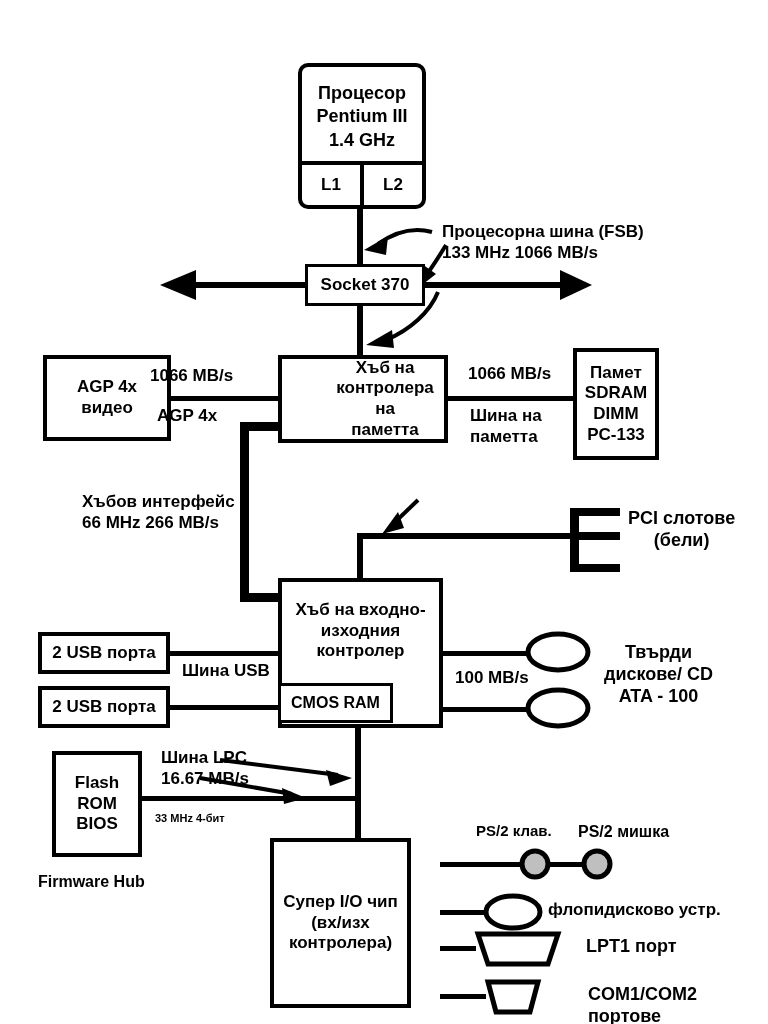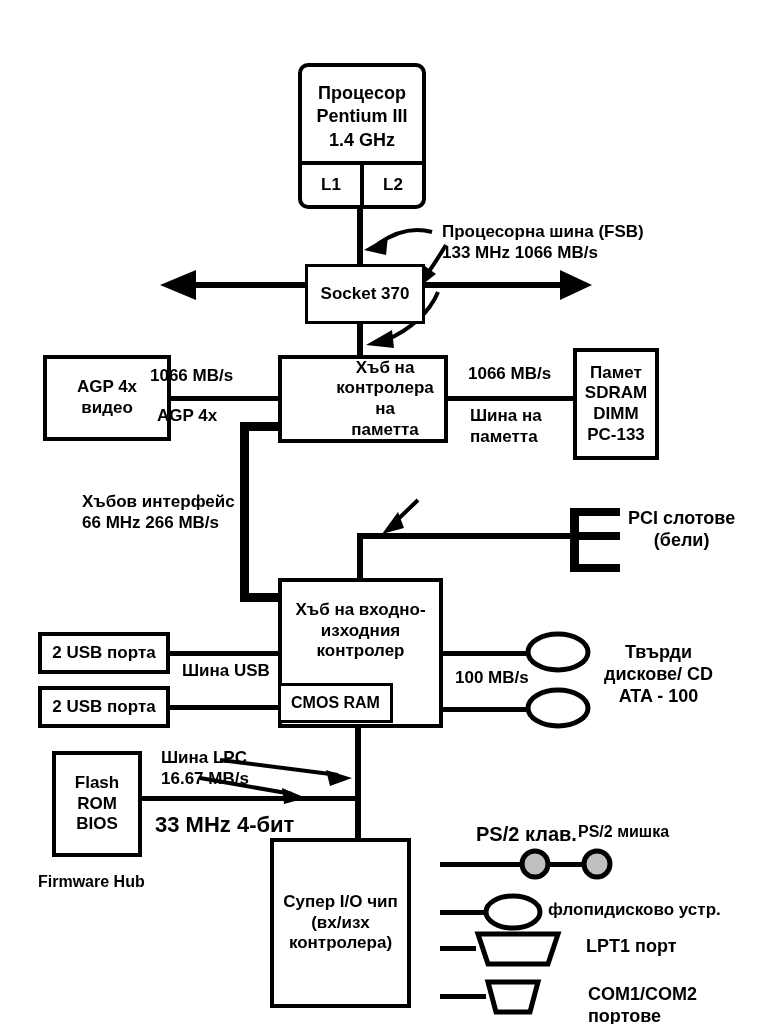--- a/index.html
+++ b/index.html
@@ -159,21 +159,21 @@
       <div>Процесор</div>
       <div>Pentium III</div>
       <div>1.4 GHz</div>
     </div>
     <div class="cache-row">
       <div class="cache-cell first">L1</div>
       <div class="cache-cell">L2</div>
     </div>
   </div>
 
-  <div class="box thin" style="left:305px; top:264px; width:120px; height:60px; font-size:17px;">
+  <div class="box thin" style="left:305px; top:264px; width:120px; height:42px; font-size:17px;">
     <div>Socket 370</div>
   </div>
 
   <div class="box" style="left:43px; top:355px; width:128px; height:86px; font-size:17px;">
     <div>AGP 4x</div>
     <div>видео</div>
   </div>
 
   <div class="box" style="left:278px; top:355px; width:170px; height:88px; font-size:17px;padding-left:44px;">
     <div>Хъб на</div>
@@ -240,25 +240,25 @@
 
   <div class="lbl" style="left:455px; top:668px; font-size:17px;">100 MB/s</div>
 
   <div class="lbl" style="left:604px; top:642px; font-size:18px; text-align:center;">Твърди
 дискове/ CD
 ATA - 100</div>
 
   <div class="lbl" style="left:161px; top:748px; font-size:17px;">Шина LPC
 16.67 MB/s</div>
 
-  <div class="lbl" style="left:155px; top:812px; font-size:22px;">33 MHz 4-бит</div>
+  <div class="lbl" style="left:155px; top:812px; font-size:11px;">33 MHz 4-бит</div>
 
   <div class="lbl" style="left:38px; top:872px; font-size:16px;">Firmware Hub</div>
 
-  <div class="lbl" style="left:476px; top:822px; font-size:20px;">PS/2 клав.</div>
+  <div class="lbl" style="left:476px; top:822px; font-size:15px;">PS/2 клав.</div>
 
   <div class="lbl" style="left:578px; top:822px; font-size:16px;">PS/2 мишка</div>
 
   <div class="lbl" style="left:548px; top:900px; font-size:17px;">флопидисково устр.</div>
 
   <div class="lbl" style="left:586px; top:936px; font-size:18px;">LPT1 порт</div>
 
   <div class="lbl" style="left:540px; top:984px; font-size:18px;margin-left:48px;">COM1/COM2 портове</div>
 
 </div>

